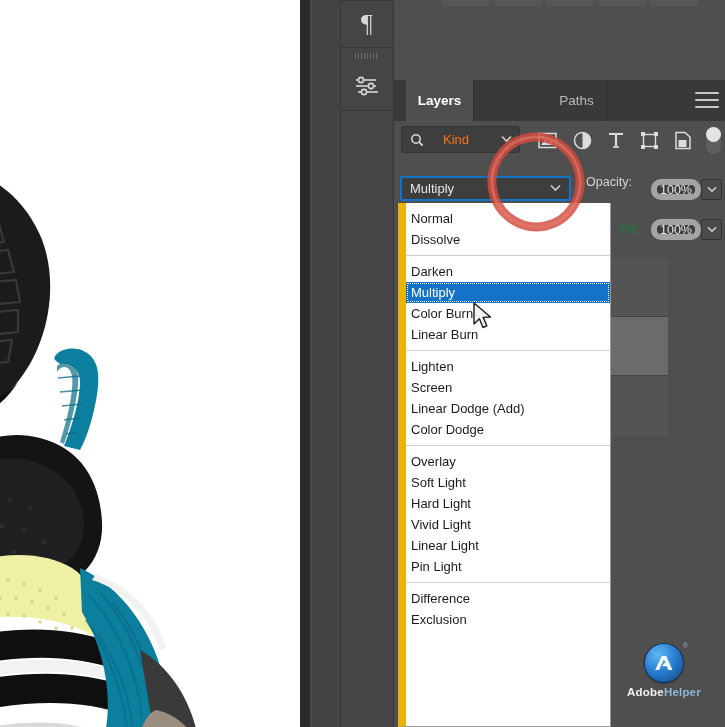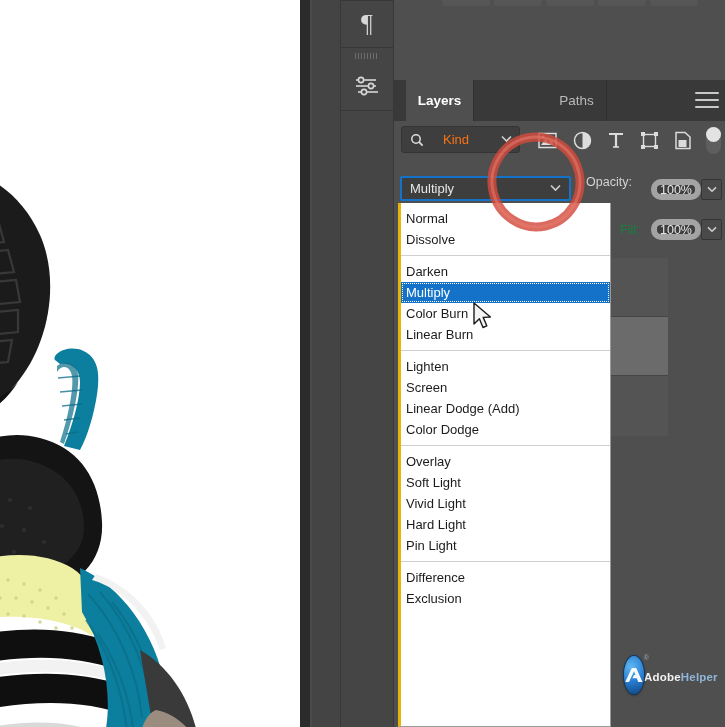--- a/index.html
+++ b/index.html
@@ -71,38 +71,38 @@
   .fill-label{position:absolute;left:620px;font-size:12.5px;color:#15803d;}
 
   
   .layer-strip{position:absolute;left:398px;top:258px;width:270px;height:140px;}
   .layer-row{position:absolute;left:0;width:270px;height:60px;background:#545454;}
   .layer-row.selected{background:#6b6b6b;}
   .layer-div{position:absolute;left:0;width:270px;height:1px;background:#454545;}
 
   
   .dropdown{position:absolute;left:398px;top:203px;width:213px;height:524px;
-    background:#ffffff;border-left:3px solid #eab308;
+    background:#ffffff;border-left:8px solid #eab308;
     border-right:1px solid #9a9a9a;border-bottom:1px solid #9a9a9a;box-sizing:border-box;
     overflow:hidden;}
   .dd-item{height:21px;line-height:21px;padding-left:5px;font-size:13px;color:#1b1b1b;
     white-space:nowrap;box-sizing:border-box;}
   .dd-item.sel{background:#1473c8;color:#ffffff;outline:1px dotted #ffffff;outline-offset:-2px;}
   .dd-sep{height:1px;background:#d0d0d0;margin:5px 0 5px 0;}
   .dd-gap{height:5px;}
 
   
   .annot{position:absolute;left:478px;top:128px;width:120px;height:110px;pointer-events:none;}
 
   
   .cursor{position:absolute;left:472px;top:302px;width:22px;height:30px;pointer-events:none;}
 
   
   .watermark{position:absolute;left:624px;top:644px;width:80px;height:62px;
-    display:flex;flex-direction:row;align-items:center;}
+    display:flex;flex-direction:column;align-items:center;}
   .wm-logo{width:38px;height:38px;border-radius:50%;
     background:radial-gradient(circle at 34% 28%, #5fb8f2 0%, #2a7fd4 46%, #10447f 100%);
     box-shadow:0 0 0 1px #0d3763, 0 1px 3px rgba(0,0,0,.5);
     display:flex;align-items:center;justify-content:center;position:relative;}
   .wm-sup{position:absolute;right:-5px;top:-2px;font-size:7px;color:#9aa6b0;}
   .wm-text{margin-top:4px;font-size:11.5px;font-weight:bold;letter-spacing:.2px;}
   .wm-a{color:#f2f2f2;}
   .wm-b{color:#8fb6d8;}
 </style>
 </head>
@@ -407,22 +407,23 @@
         <div class="dd-item">Color Burn</div>
         <div class="dd-item">Linear Burn</div>
         <div class="dd-sep"></div>
         <div class="dd-item">Lighten</div>
         <div class="dd-item">Screen</div>
         <div class="dd-item">Linear Dodge (Add)</div>
         <div class="dd-item">Color Dodge</div>
         <div class="dd-sep"></div>
         <div class="dd-item">Overlay</div>
         <div class="dd-item">Soft Light</div>
+        <div class="dd-item">Hard Light</div>
         <div class="dd-item">Vivid Light</div>
-        <div class="dd-item">Hard Light</div>
+        <div class="dd-item">Linear Light</div>
         <div class="dd-item">Pin Light</div>
         <div class="dd-sep"></div>
         <div class="dd-item">Difference</div>
         <div class="dd-item">Exclusion</div>
       </div>
   </div>
 
   <svg class="annot" viewBox="0 0 120 110">
     <ellipse cx="58" cy="54" rx="44" ry="45" fill="none" stroke="#d24a3d" stroke-width="9" opacity="0.82" transform="rotate(-12 58 54)"></ellipse>
     <ellipse cx="58" cy="54" rx="44" ry="45" fill="none" stroke="#e87c6e" stroke-width="3" opacity="0.55" transform="rotate(-12 58 54)"></ellipse>

